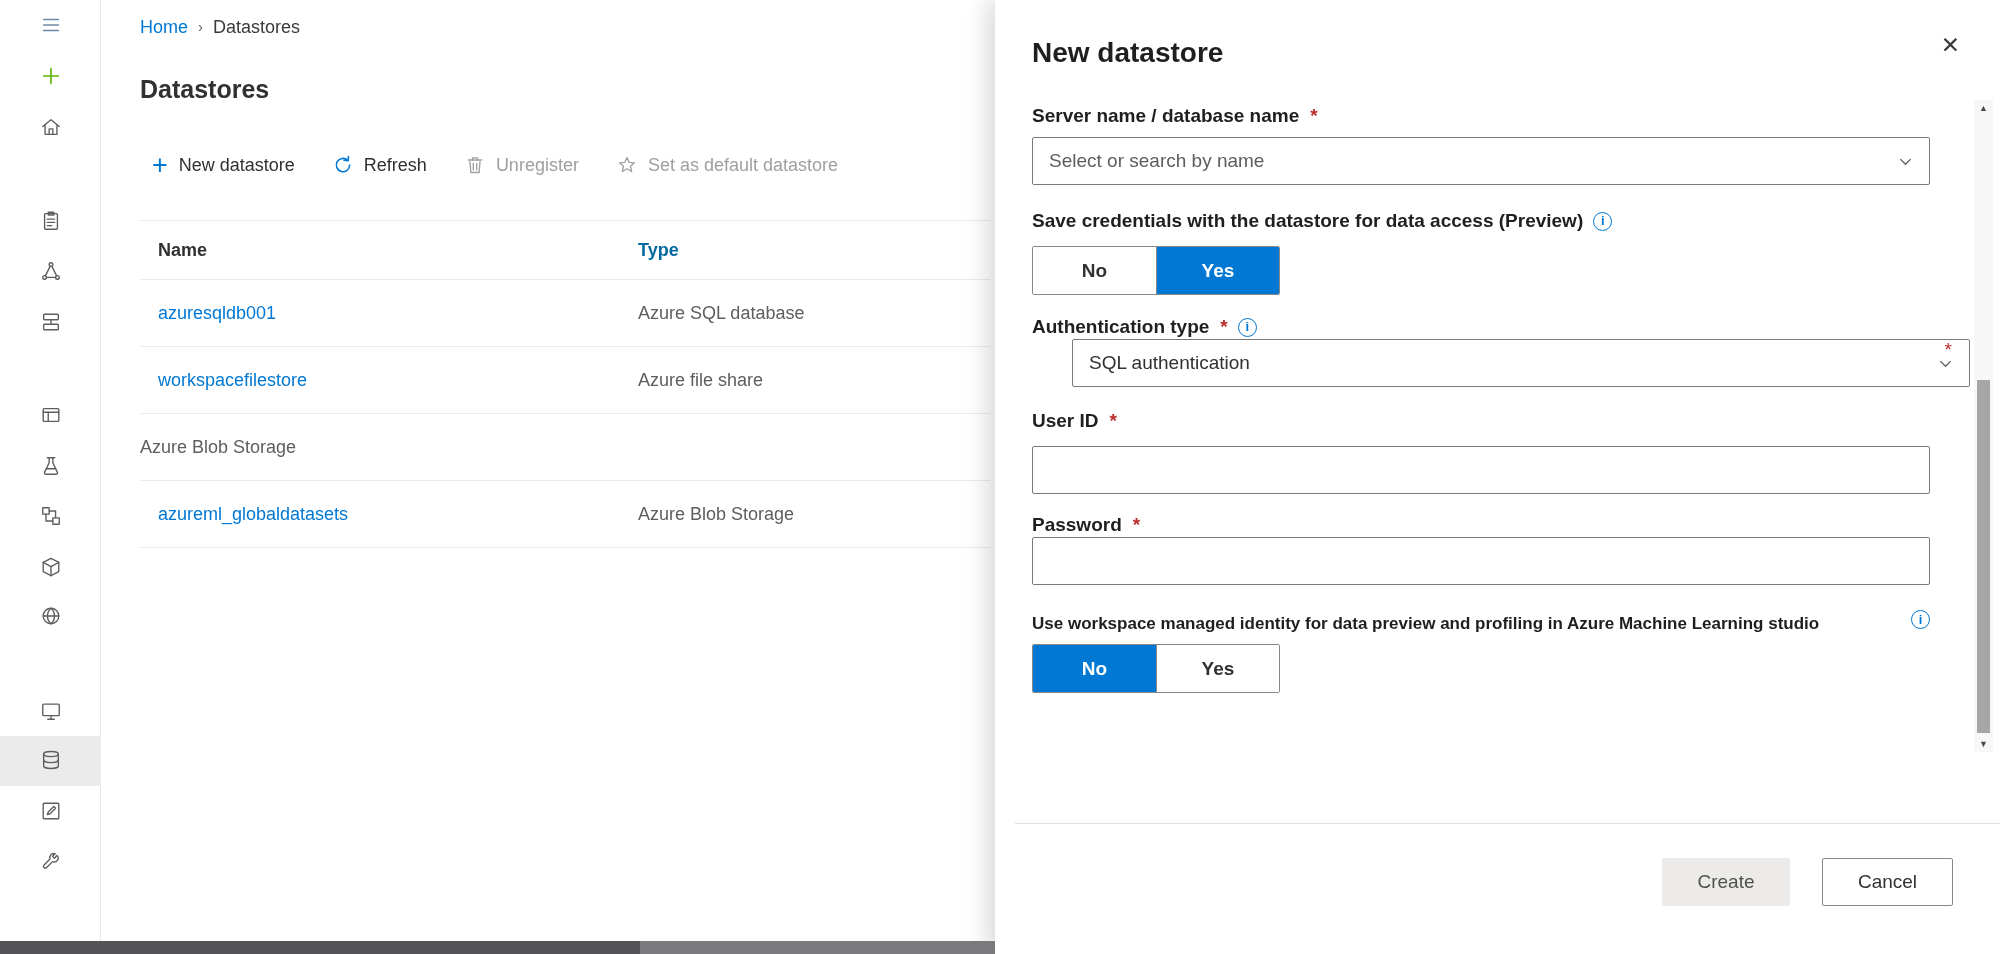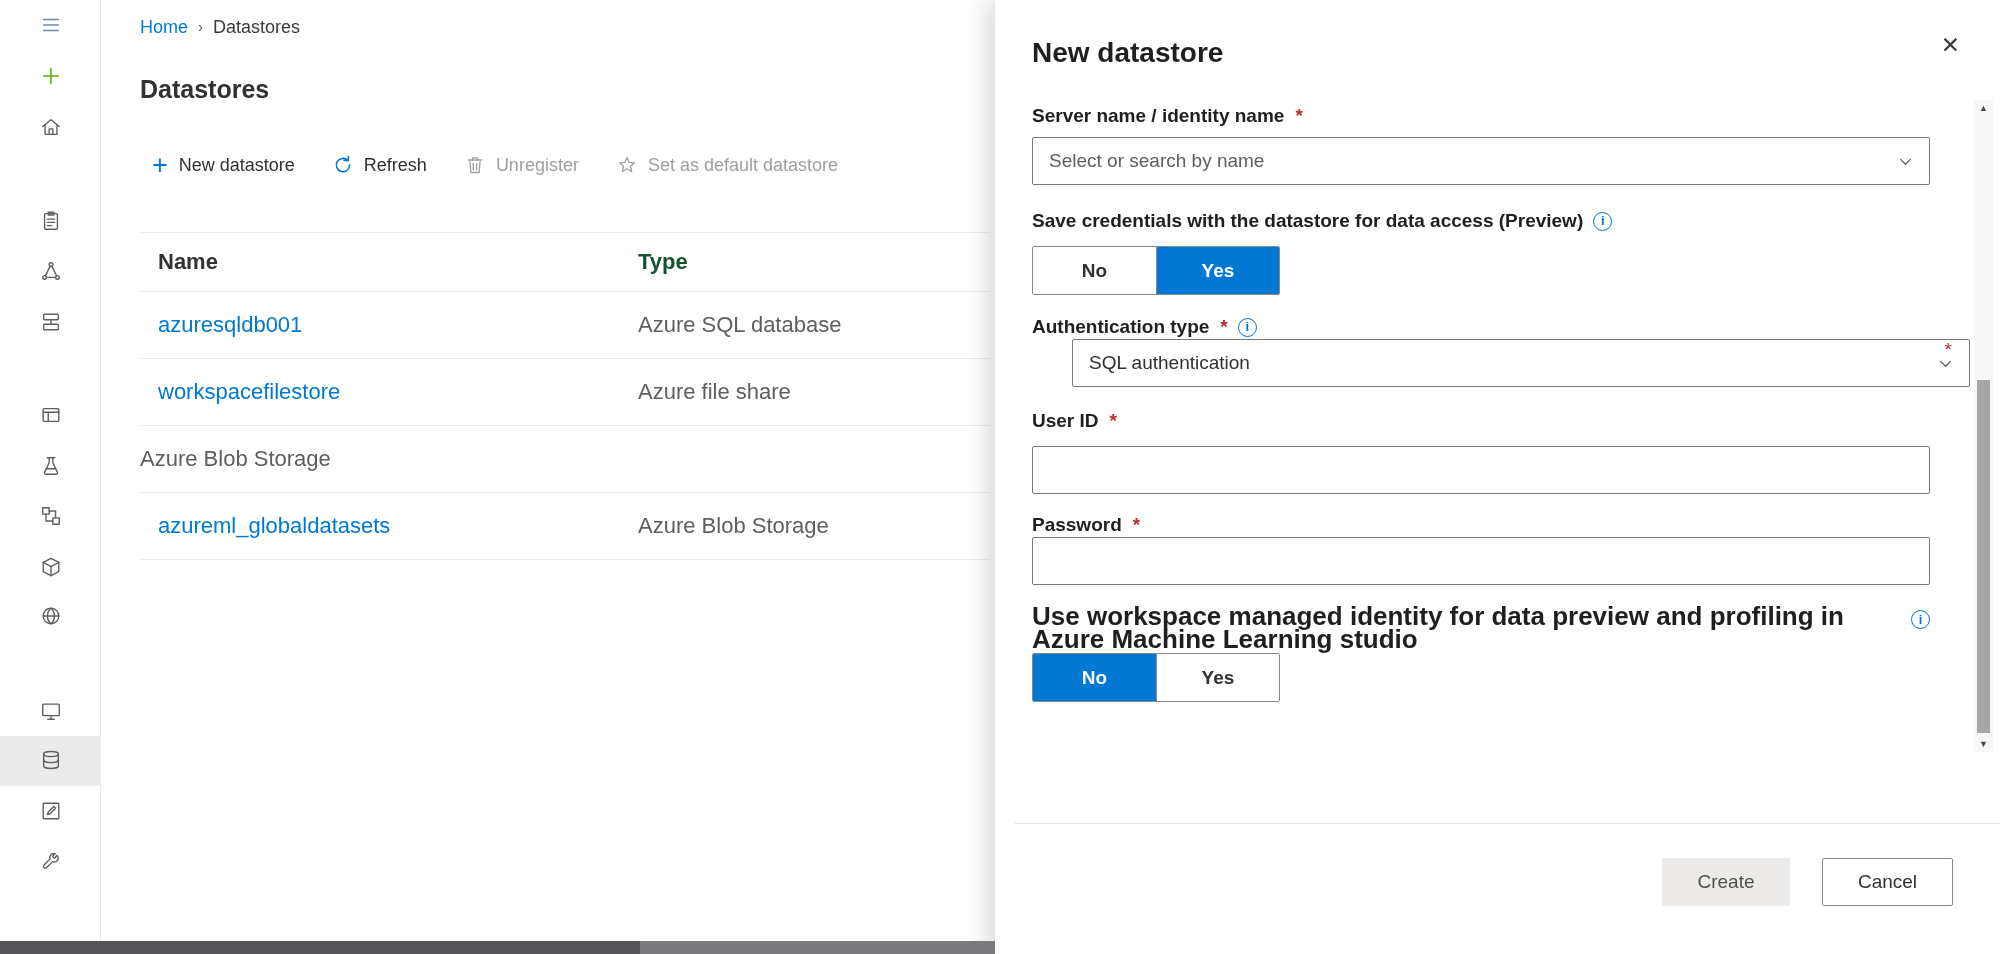--- a/index.html
+++ b/index.html
@@ -21,21 +21,21 @@
   .breadcrumb .bc-home { color:#0078d4; text-decoration:none; cursor:pointer; }
   .breadcrumb .bc-sep { color:#605e5c; font-size:15px; }
   .breadcrumb .bc-current { color:#3b3a39; }
   .page-title { position:absolute; left:38px; top:74px; font-size:25px; line-height:30px; font-weight:700; color:#323130; }
 
   .toolbar { position:absolute; left:50px; top:145px; height:40px; display:flex; align-items:center; gap:38px; font-size:18px; }
   .tb-btn { display:flex; align-items:center; gap:11px; background:none; border:none; font-size:18px; color:#323130; cursor:pointer; font-family:inherit; }
   .tb-btn .tb-plus { color:#0078d4; font-size:27px; font-weight:300; line-height:20px; }
   .tb-btn.disabled { color:#a19f9d; cursor:default; }
 
-  .table { position:absolute; left:38px; top:232px; width:850px; font-size:22px; }
+  .table { position:absolute; left:38px; top:220px; width:850px; font-size:18px; }
   .t-head { display:flex; height:60px; align-items:center; border-top:1px solid #edebe9; border-bottom:1px solid #edebe9; font-weight:700; color:#323130; }
   .t-row  { display:flex; height:67px; align-items:center; border-bottom:1px solid #edebe9; cursor:pointer; }
   .col-name { width:498px; padding-left:18px; }
   .col-type { flex:1; color:#605e5c; }
   .t-row .col-name a { color:#0078d4; text-decoration:none; cursor:pointer; }
 
   .h-scrollbar { position:absolute; left:0; bottom:0; width:995px; height:13px; background:#7a7a7d; z-index:5; }
   .h-scrollbar .h-thumb { position:absolute; left:0; top:0; height:13px; width:640px; background:#555558; }
 
   
@@ -60,21 +60,21 @@
   .toggle { display:inline-flex; height:49px; border:1px solid #8a8886; border-radius:2px; overflow:hidden; }
   .toggle button { width:123px; border:none; background:#fff; color:#323130; font-size:19px; font-weight:600; font-family:inherit; cursor:pointer; }
   .toggle button + button { border-left:1px solid #8a8886; }
   .toggle button.selected { background:#0078d4; color:#fff; }
 
   .mt9  { margin-top:9px; }  .mt12 { margin-top:0;padding-left:40px; } .mt13 { margin-top:13px; }
   .mt19 { margin-top:19px; } .mt20 { margin-top:20px; } .mt22 { margin-top:22px;align-items:center; }
   .mt24 { margin-top:24px; } .mt2  { margin-top:2px; }
 
   .mi-row { display:flex; justify-content:space-between; align-items:flex-start; width:898px; }
-  .mi-row .flabel-text { width:820px; font-size:26px; line-height:23px; font-weight:600; color:#201f1e; }
+  .mi-row .flabel-text { width:820px; font-size:17px; line-height:37px; font-weight:600; color:#201f1e; }
 
   .panel-footer { position:absolute; left:20px; right:0; top:823px; height:131px; border-top:1px solid #e1dfdd; }
   .btn-create { position:absolute; left:647px; top:34px; width:128px; height:48px; background:#edebe9; border:none; border-radius:2px; font-size:19px; color:#50504e; font-family:inherit; cursor:pointer; }
   .btn-cancel { position:absolute; left:807px; top:34px; width:131px; height:48px; background:#fff; border:1px solid #8a8886; border-radius:2px; font-size:19px; color:#323130; font-family:inherit; cursor:pointer; }
 
   .v-scrollbar { position:absolute; left:979px; top:100px; width:19px; height:652px; background:#f7f7f7; }
   .v-arrow { position:absolute; left:0; width:19px; height:16px; display:flex; align-items:center; justify-content:center; font-size:9px; color:#4a4a4a; cursor:pointer; }
   .v-arrow.up { top:0; } .v-arrow.down { bottom:0; }
   .v-thumb { position:absolute; left:3px; top:280px; width:13px; height:353px; background:#a6a6a6; cursor:pointer; }
 </style>
@@ -234,21 +234,21 @@
               <path d="M12 3l2.6 5.8 6.4.6-4.8 4.2 1.4 6.2-5.6-3.3-5.6 3.3 1.4-6.2L3 9.4l6.4-.6z"></path>
             </svg>
           </span>
         <span>Set as default datastore</span>
       </button>
     </div>
 
     <div class="table">
       <div class="t-head">
         <div class="col-name">Name</div>
-        <div class="col-type" style="color:#14532d">Type</div>
+        <div class="col-type" style="color:#0369a1">Type</div>
       </div>
       <div class="t-row">
         <div class="col-name"><a>azuresqldb001</a></div>
         <div class="col-type">Azure SQL database</div>
       </div>
       <div class="t-row">
         <div class="col-name"><a>workspacefilestore</a></div>
         <div class="col-type">Azure file share</div>
       </div>
       <div class="t-row">
@@ -262,21 +262,21 @@
   </main>
 
   <aside class="panel">
     <h2 class="panel-title">New datastore</h2>
     <button class="panel-close">✕</button>
 
     <div class="panel-body">
 
       
       <div class="flabel">
-        <span>Server name / identity name</span>
+        <span>Server name / database name</span>
           <span class="req">*</span>
       </div>
       <div class="combo mt9">
         <span class="ph">Select or search by name</span>
         <span class="chev">
             <svg width="15" height="15" viewBox="0 0 16 16">
               <path d="M2.5 5.5L8 11l5.5-5.5" fill="none" stroke="#605e5c" stroke-width="1.4"></path>
             </svg>
           </span>
       </div>

